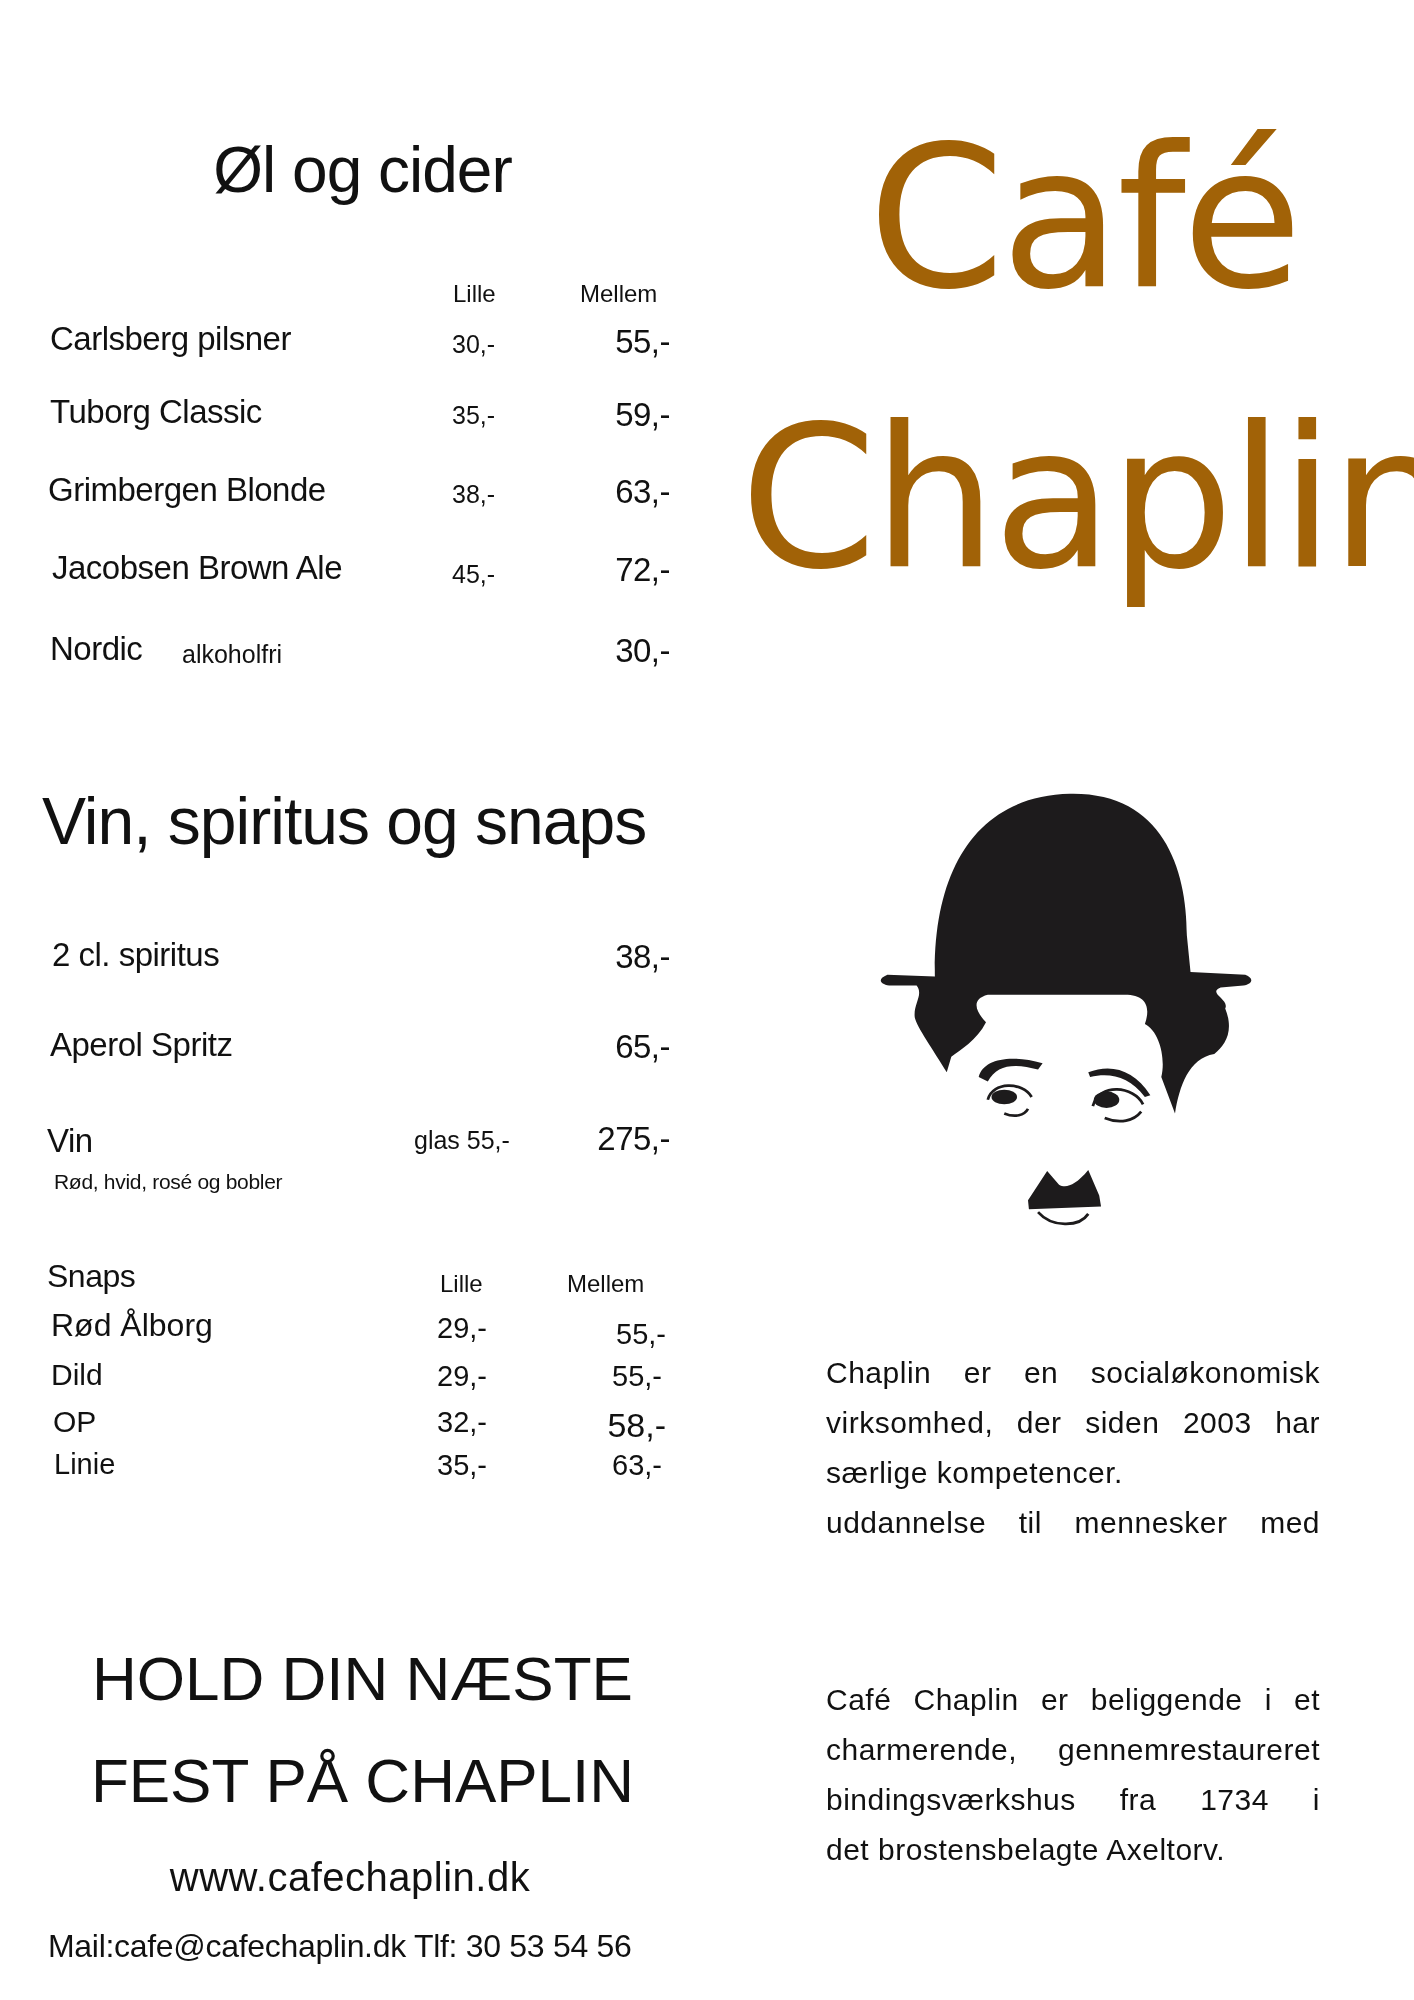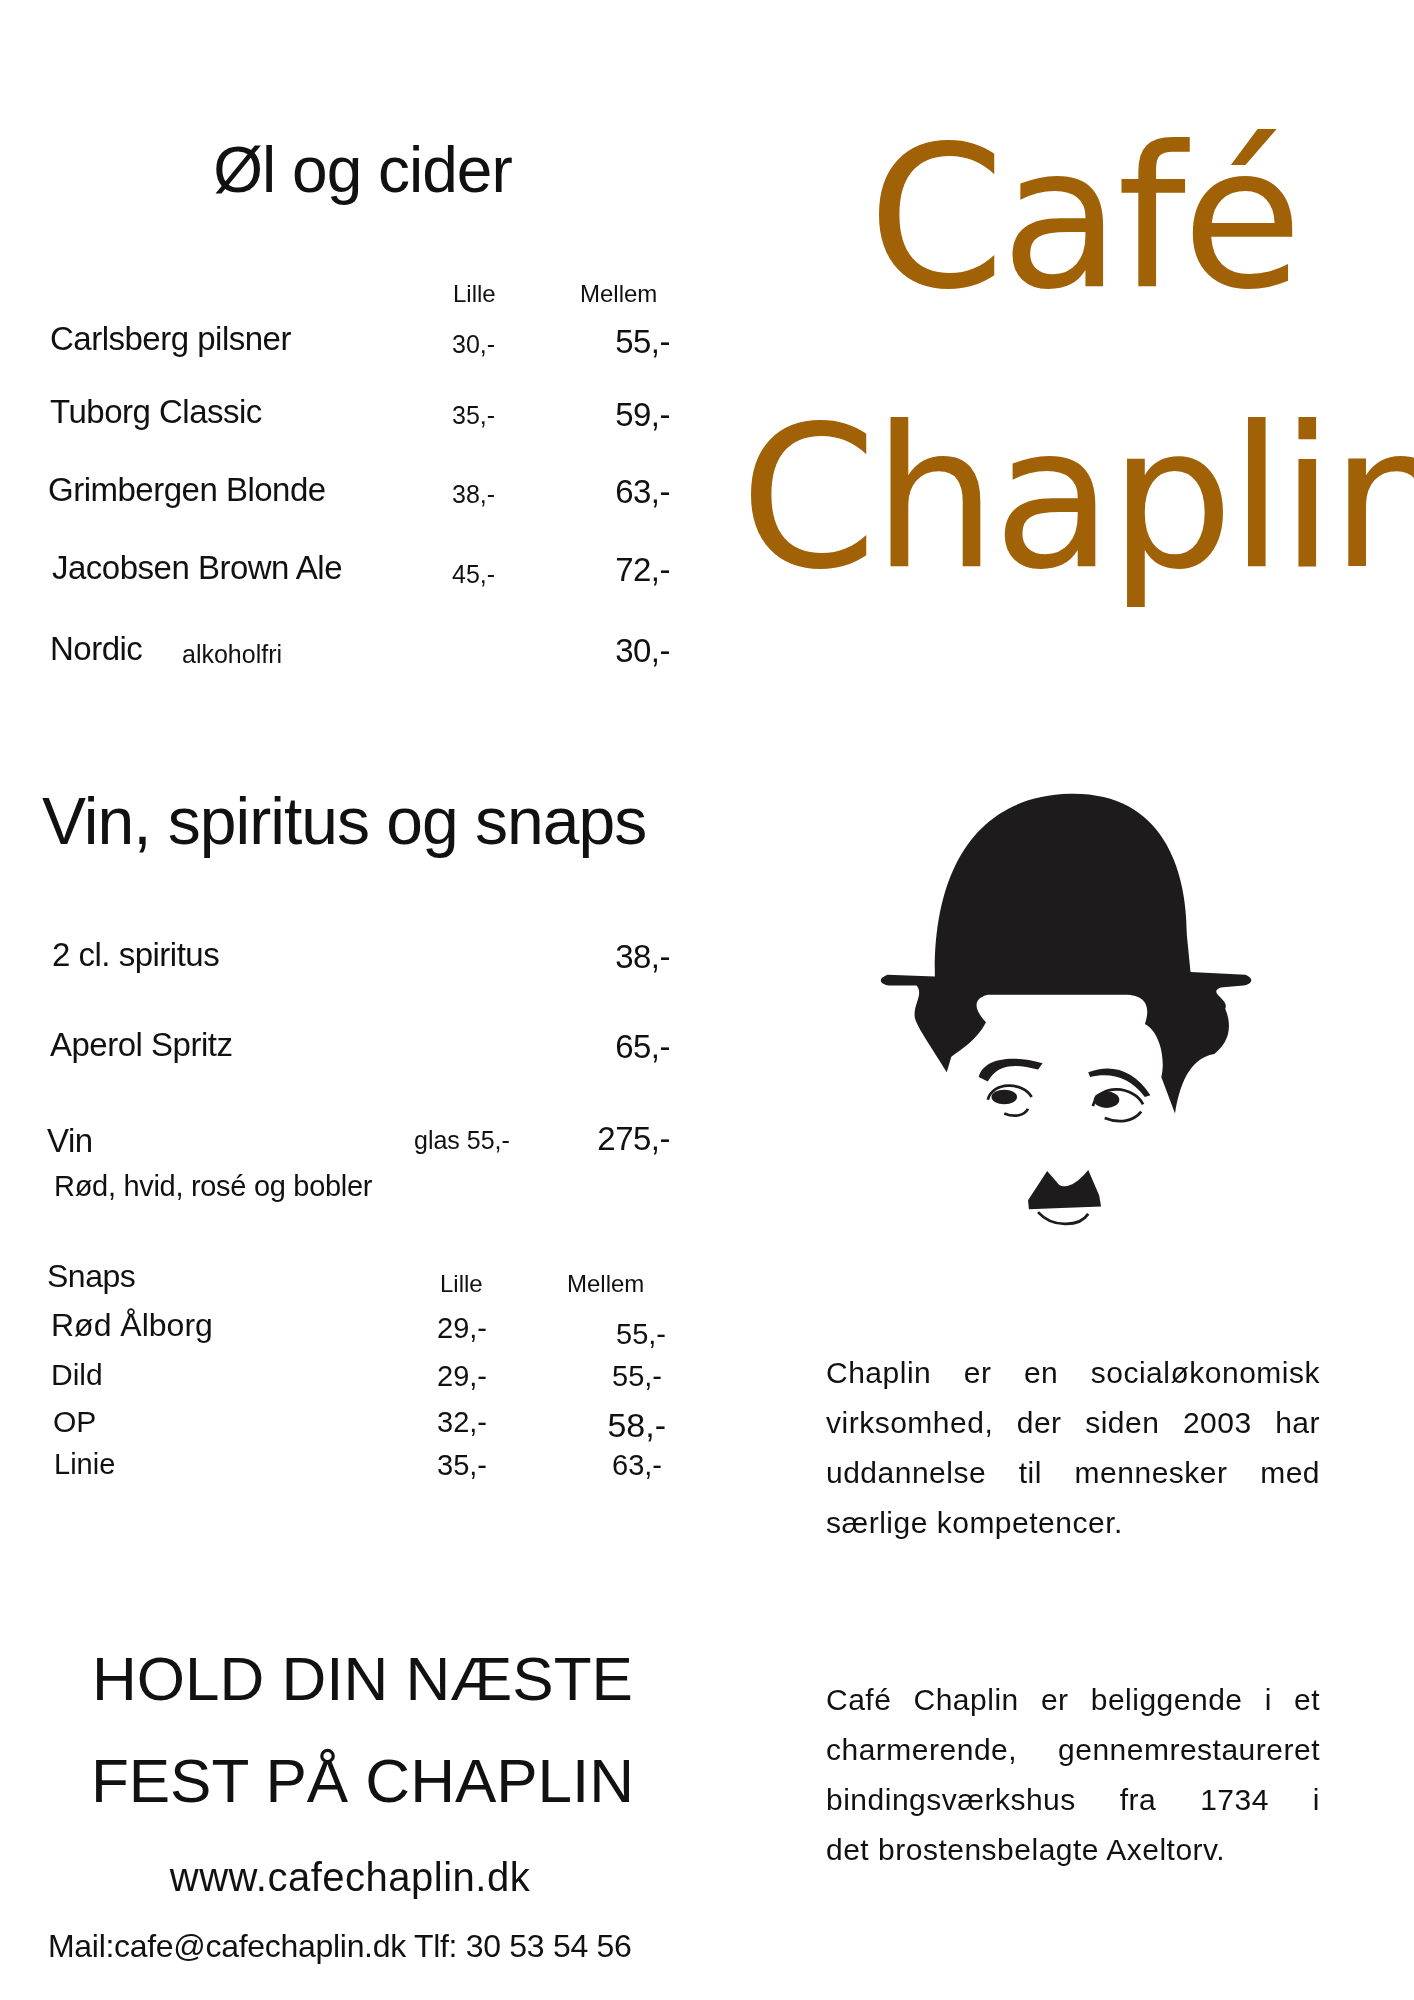--- a/index.html
+++ b/index.html
@@ -62,21 +62,21 @@
     <div class="abs item price-r" style="left:560px; width:110px; top:940px;">38,-</div>
   </div>
   <div>
     <div class="abs item" style="left:50px; top:1028px;">Aperol Spritz</div>
     <div class="abs item price-r" style="left:560px; width:110px; top:1030px;">65,-</div>
   </div>
   <div>
     <div class="abs item" style="left:47px; top:1124px;">Vin</div>
     <div class="abs small" style="left:414px; top:1128px;">glas 55,-</div>
     <div class="abs item price-r" style="left:560px; width:110px; top:1122px;">275,-</div>
-    <div class="abs" style="left:54px; top:1170px; font-size:29px; letter-spacing:-0.3px;">Rød, hvid, rosé og bobler</div>
+    <div class="abs" style="left:54px; top:1170px; font-size:21px; letter-spacing:-0.3px;">Rød, hvid, rosé og bobler</div>
   </div>
 </div>
 
 <div>
   <div class="abs item" style="left:47px; top:1260px; font-size:32px;">Snaps</div>
   <div class="abs col-hdr" style="left:440px; top:1272px;">Lille</div>
   <div class="abs col-hdr" style="left:567px; top:1272px;">Mellem</div>
 
   <div>
     <div class="abs" style="left:51px; top:1307px; font-size:32px;">Rød Ålborg</div>
@@ -127,22 +127,22 @@
 
     <path d="M205 423 L218 438 C225 442 235 440 250 422 L262 450 L264 462 L185 465 L184 455 Z" fill="#1d1b1c"></path>
 
     <path d="M195 468 C210 485 240 485 250 470" stroke="#1d1b1c" stroke-width="3" fill="none"></path>
   </svg>
 </div>
 
 <div class="abs para" style="left:826px; top:1348px;">
   <span class="line">Chaplin er en socialøkonomisk</span>
   <span class="line">virksomhed, der siden 2003 har</span>
+  <span class="line last">særlige kompetencer.</span>
   <span class="line">uddannelse til mennesker med</span>
-  <span class="line last">særlige kompetencer.</span>
 </div>
 
 <div class="abs para" style="left:826px; top:1675px;">
   <span class="line">Café Chaplin er beliggende i et</span>
   <span class="line">charmerende, gennemrestaureret</span>
   <span class="line">bindingsværkshus fra 1734 i</span>
   <span class="line last">det brostensbelagte Axeltorv.</span>
 </div>
 
 </body></html>

